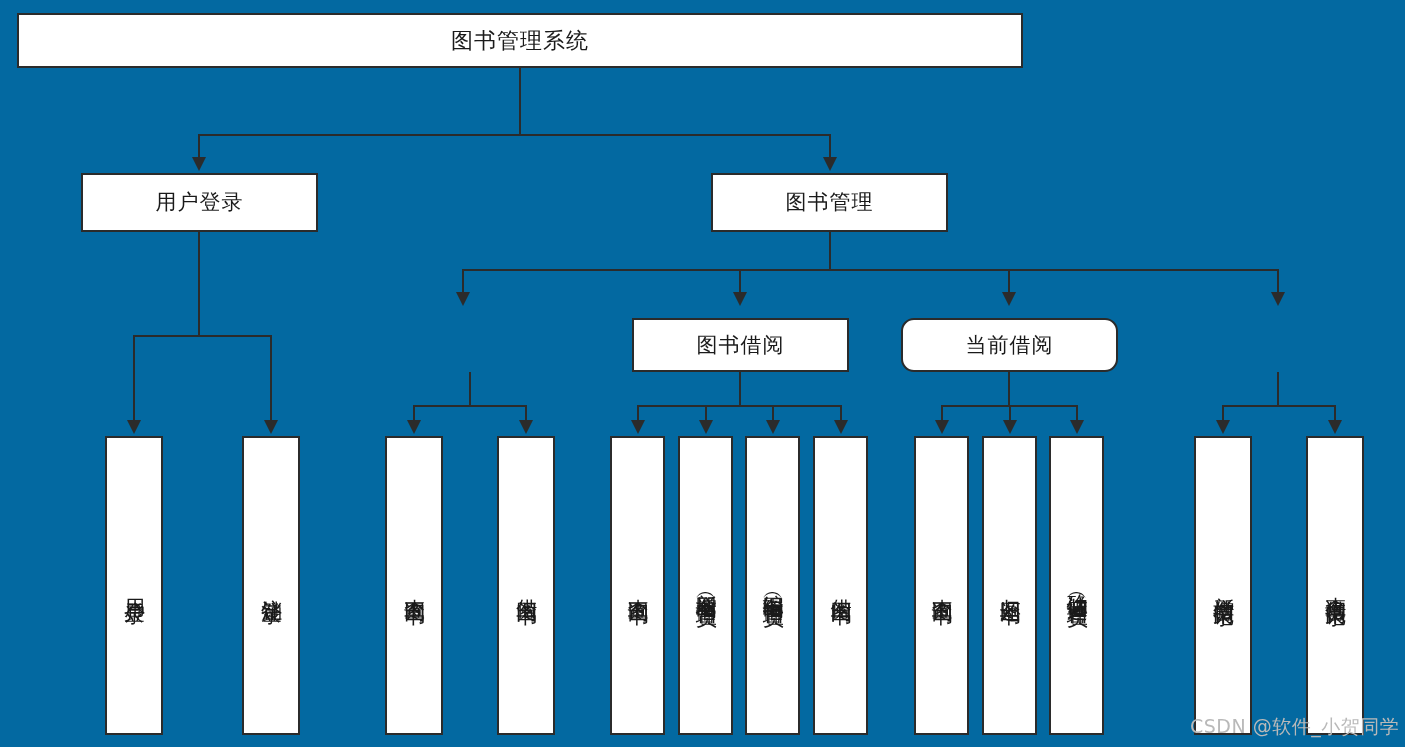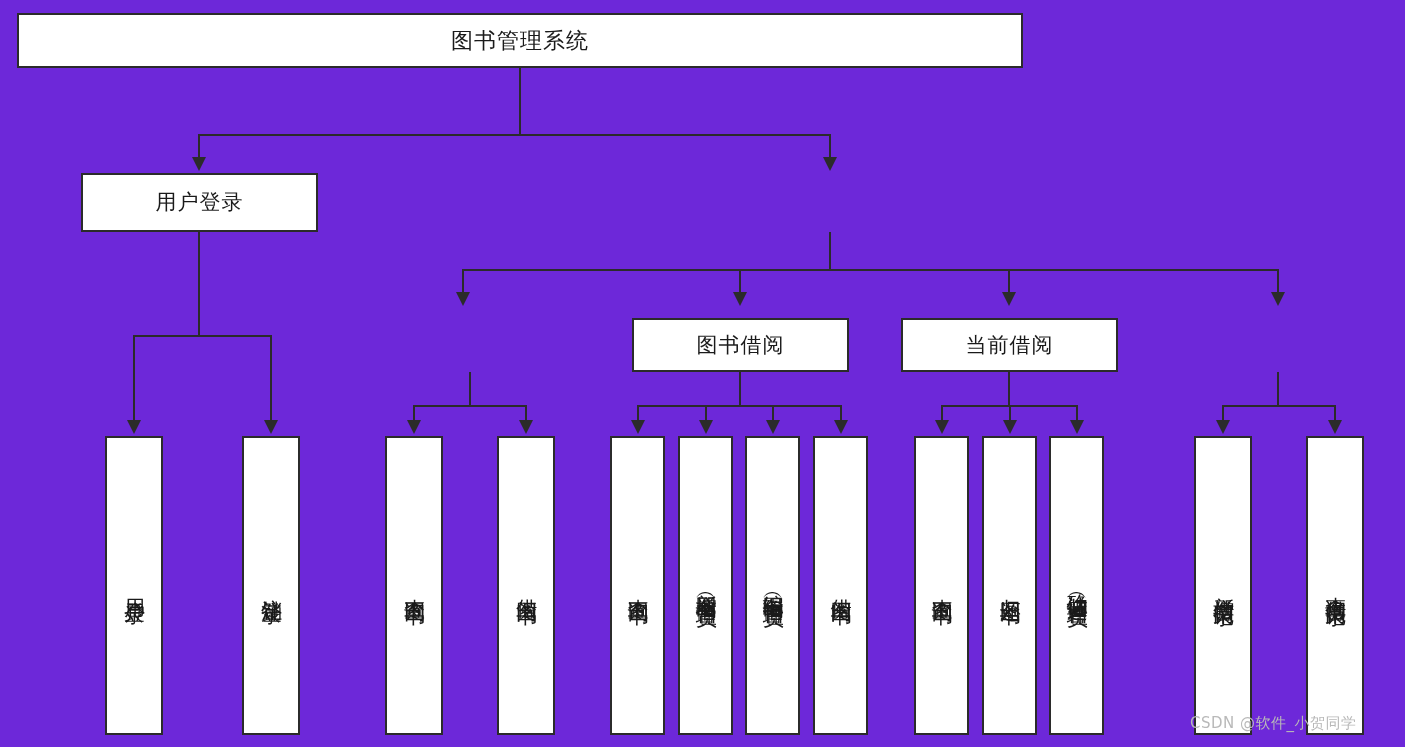--- a/index.html
+++ b/index.html
@@ -7,21 +7,21 @@
     padding: 0;
     background: #ffffff;
   }
   body {
     font-family: "DejaVu Sans", "Liberation Sans", sans-serif;
   }
   #canvas {
     position: relative;
     width: 1405px;
     height: 747px;
-    background: #6d28d9;
+    background: #0369a1;
     overflow: hidden;
   }
 
   
   .node {
     position: absolute;
     box-sizing: border-box;
     background: #ffffff;
     border: 2px solid #2b2b2b;
     display: flex;
@@ -79,21 +79,21 @@
     height: 0;
     border-left: 7px solid transparent;
     border-right: 7px solid transparent;
     border-top: 14px solid #2b2b2b;
   }
 
   
   #watermark {
     position: absolute;
     color: #b9b9b9;
-    font-size: 15px;
+    font-size: 19px;
     white-space: nowrap;
     letter-spacing: 0.5px;
     pointer-events: none;
   }
 </style>
 </head>
 <body>
 
 <div id="canvas">
 
@@ -105,20 +105,23 @@
 
   <div class="hline" style="left:198px; top:134px; width:633px;"></div>
 
   <div class="vline" style="left:198px; top:134px; height:25px;"></div>
   <div class="arrow" style="left:192px; top:157px;"></div>
   <div class="vline" style="left:829px; top:134px; height:25px;"></div>
   <div class="arrow" style="left:823px; top:157px;"></div>
 
   <div class="node horiz" style="left:81px; top:173px; width:237px; height:59px;">
     <span class="label">用户登录</span>
+  </div>
+  <div class="node horiz" style="left:711px; top:173px; width:237px; height:59px;">
+    <span class="label">图书管理</span>
   </div>
 
   <div class="vline" style="left:198px; top:232px; height:104px;"></div>
   <div class="hline" style="left:133px; top:335px; width:138px;"></div>
   <div class="vline" style="left:133px; top:335px; height:86px;"></div>
   <div class="arrow" style="left:127px; top:420px;"></div>
   <div class="vline" style="left:270px; top:335px; height:86px;"></div>
   <div class="arrow" style="left:264px; top:420px;"></div>
 
   <div class="node vert" style="left:105px; top:436px; width:58px; height:299px;">
@@ -139,21 +142,21 @@
 
   <div class="vline" style="left:1008px; top:269px; height:25px;"></div>
   <div class="arrow" style="left:1002px; top:292px;"></div>
 
   <div class="vline" style="left:1277px; top:269px; height:25px;"></div>
   <div class="arrow" style="left:1271px; top:292px;"></div>
 
   <div class="node horiz" style="left:632px; top:318px; width:217px; height:54px;">
     <span class="label">图书借阅</span>
   </div>
-  <div class="node horiz" style="left:901px; top:318px; width:217px; height:54px;">
+  <div class="node horiz" style="left:901px; top:318px; width:217px; height:54px;border-radius:13px;">
     <span class="label">当前借阅</span>
   </div>
 
   <div class="vline" style="left:469px; top:372px; height:35px;"></div>
   <div class="hline" style="left:413px; top:405px; width:113px;"></div>
   <div class="vline" style="left:413px; top:405px; height:16px;"></div>
   <div class="arrow" style="left:407px; top:420px;"></div>
   <div class="vline" style="left:525px; top:405px; height:16px;"></div>
   <div class="arrow" style="left:519px; top:420px;"></div>
 

